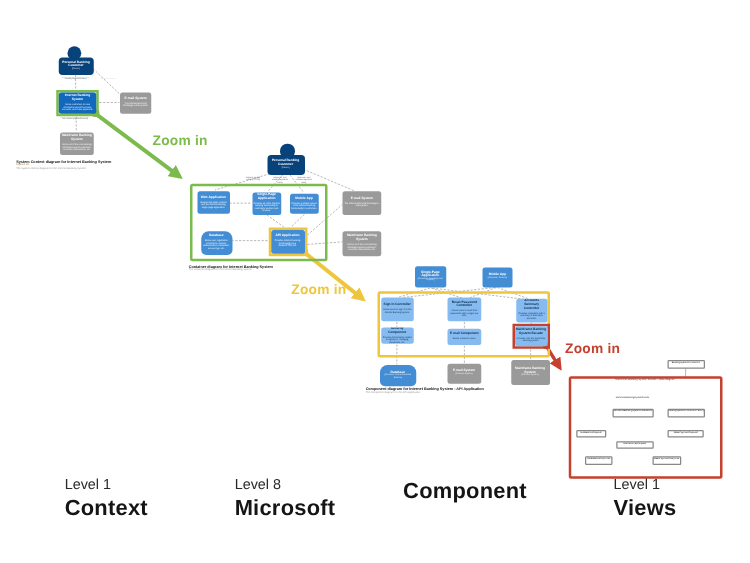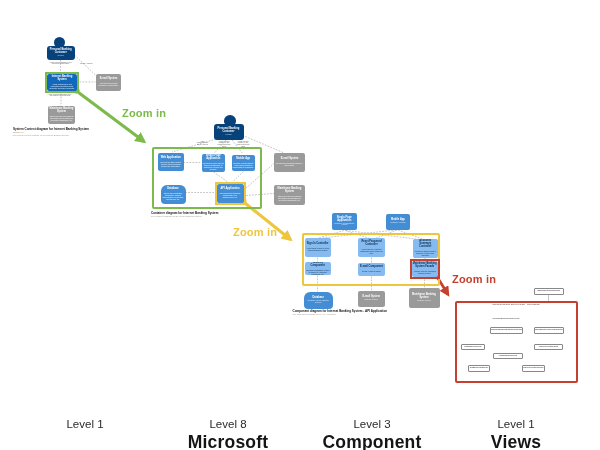--- a/index.html
+++ b/index.html
@@ -43,21 +43,21 @@
        font-size:1.9px;color:#222;display:flex;align-items:center;justify-content:center;
        text-align:center;overflow:hidden;border-radius:1px;line-height:1;}
   .code-title{position:absolute;font-size:2.1px;color:#444;text-align:center;white-space:nowrap;}
   .iface-lbl{position:absolute;font-size:1.8px;color:#333;text-align:center;}
 
   .zoomlbl{position:absolute;font-weight:bold;font-size:11px;letter-spacing:.2px;}
   .zl-green{color:var(--green);}
   .zl-yellow{color:var(--yellow);}
   .zl-red{color:var(--red);}
 
-  .fcol{position:absolute;top:418px;text-align:center;transform:translateX(-50%);}
+  .fcol{position:absolute;top:382px;text-align:left;transform:translateX(-50%);}
   .flevel{font-size:11.5px;color:#2a2a2a;margin-bottom:2px;}
   .fname{font-size:17.5px;font-weight:700;color:#151515;letter-spacing:.2px;}
 </style>
 </head>
 <body>
 
 <div id="canvas">
 
   <svg class="wires" width="600" height="450" viewBox="0 0 600 450">
     <defs>
@@ -281,27 +281,27 @@
   <div class="cls" style="left:489.5px;top:326.5px;width:33px;height:7px">MainframeBankingSystemFacadeImpl</div>
   <div class="cls" style="left:534px;top:326.5px;width:29.5px;height:7px">BankingSystemConnectionFactory</div>
   <div class="cls" style="left:461px;top:343.5px;width:23.5px;height:6.5px">GetBalanceRequest</div>
   <div class="cls" style="left:493px;top:352.5px;width:29.5px;height:6.5px">AbstractSoapRequest</div>
   <div class="cls" style="left:534px;top:343.5px;width:29px;height:6.5px">MakePaymentRequest</div>
   <div class="cls" style="left:468px;top:365px;width:22px;height:6.5px">GetBalanceResponse</div>
   <div class="cls" style="left:521.5px;top:365px;width:23.5px;height:6.5px">MakePaymentResponse</div>
 
   <div class="fcol" style="left:85px">
     <div class="flevel">Level 1</div>
+    <div class="fname">Context</div>
   </div>
   <div class="fcol" style="left:228px">
     <div class="flevel">Level 8</div>
     <div class="fname">Microsoft</div>
   </div>
   <div class="fcol" style="left:372px">
-    <div class="flevel">Level 3</div>
     <div class="fname">Component</div>
   </div>
   <div class="fcol" style="left:516px">
     <div class="flevel">Level 1</div>
     <div class="fname">Views</div>
   </div>
 
 </div>
 
 </body></html>

